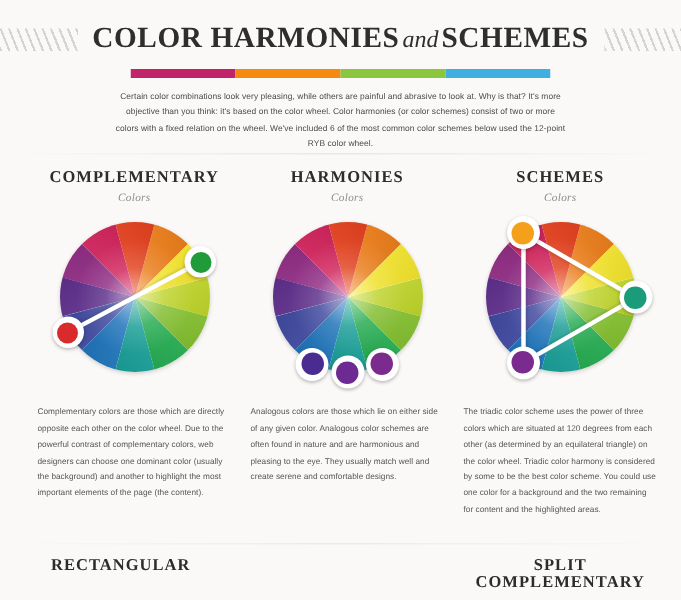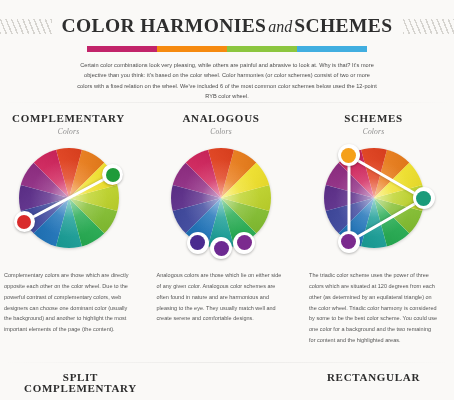--- a/index.html
+++ b/index.html
@@ -49,21 +49,21 @@
   }
 
   .divider-shadow{
     position:absolute;left:0;right:0;top:102px;height:1px;
     background:linear-gradient(to right,rgba(0,0,0,0),rgba(0,0,0,.07),rgba(0,0,0,0));
   }
 
   
   .grid{
     display:flex;justify-content:space-between;
-    padding:12px 14px 0 2px;box-sizing:border-box;
+    padding:12px 14px 0 23px;box-sizing:border-box;
   }
   .col{width:133px;display:flex;flex-direction:column;align-items:center;}
   .col-title{
     font-family:"Liberation Serif", serif;
     font-size:11px;font-weight:bold;color:#2c2c2c;
     letter-spacing:.7px;text-align:center;line-height:1;
   }
   .col-sub{
     font-family:"Liberation Serif", serif;
     font-style:italic;font-size:7.5px;color:#8c8c8c;
@@ -169,21 +169,21 @@
             <i style="width: 14px; height: 14px; background: rgb(31, 155, 58);"></i>
           </div>
           <div class="marker" style="width: 21px; height: 21px; left: 11.8526px; top: 66.9736px;">
             <i style="width: 14px; height: 14px; background: rgb(217, 43, 43);"></i>
           </div>
         </div>
       <p class="body-text">Complementary colors are those which are directly opposite each other on the color wheel. Due to the powerful contrast of complementary colors, web designers can choose one dominant color (usually the background) and another to highlight the most important elements of the page (the content).</p>
     </div>
 
     <div class="col">
-      <div class="col-title">ANALOGOUS</div>
+      <div class="col-title">HARMONIES</div>
       <div class="col-sub">Colors</div>
       <div class="wheel-wrap">
         <div class="wheel">
             <div class="seg" style="transform: rotate(225deg) skewY(60deg); background: linear-gradient(to left top, rgb(204, 101, 8), rgb(240, 137, 44));"></div>
             <div class="seg" style="transform: rotate(195deg) skewY(60deg); background: linear-gradient(to left top, rgb(196, 44, 11), rgb(232, 80, 47));"></div>
             <div class="seg" style="transform: rotate(165deg) skewY(60deg); background: linear-gradient(to left top, rgb(180, 17, 70), rgb(216, 53, 106));"></div>
             <div class="seg" style="transform: rotate(135deg) skewY(60deg); background: linear-gradient(to left top, rgb(119, 25, 107), rgb(155, 61, 143));"></div>
             <div class="seg" style="transform: rotate(105deg) skewY(60deg); background: linear-gradient(to left top, rgb(71, 27, 114), rgb(107, 63, 150));"></div>
             <div class="seg" style="transform: rotate(75deg) skewY(60deg); background: linear-gradient(to left top, rgb(42, 51, 132), rgb(78, 87, 168));"></div>
             <div class="seg" style="transform: rotate(45deg) skewY(60deg); background: linear-gradient(to left top, rgb(11, 91, 157), rgb(47, 127, 193));"></div>
@@ -240,20 +240,20 @@
           </div>
         </div>
       <p class="body-text">The triadic color scheme uses the power of three colors which are situated at 120 degrees from each other (as determined by an equilateral triangle) on the color wheel. Triadic color harmony is considered by some to be the best color scheme. You could use one color for a background and the two remaining for content and the highlighted areas.</p>
     </div>
 
   </div>
 
   <div class="bottom-sep"></div>
   <div class="bottom-row">
     <div class="bottom-col">
+      <div class="col-title">RECTANGULAR</div>
+    </div>
+    <div class="bottom-col">
       <div class="col-title">SPLIT COMPLEMENTARY</div>
     </div>
-    <div class="bottom-col">
-      <div class="col-title">RECTANGULAR</div>
-    </div>
   </div>
 
 </div>
 
 </body></html>

